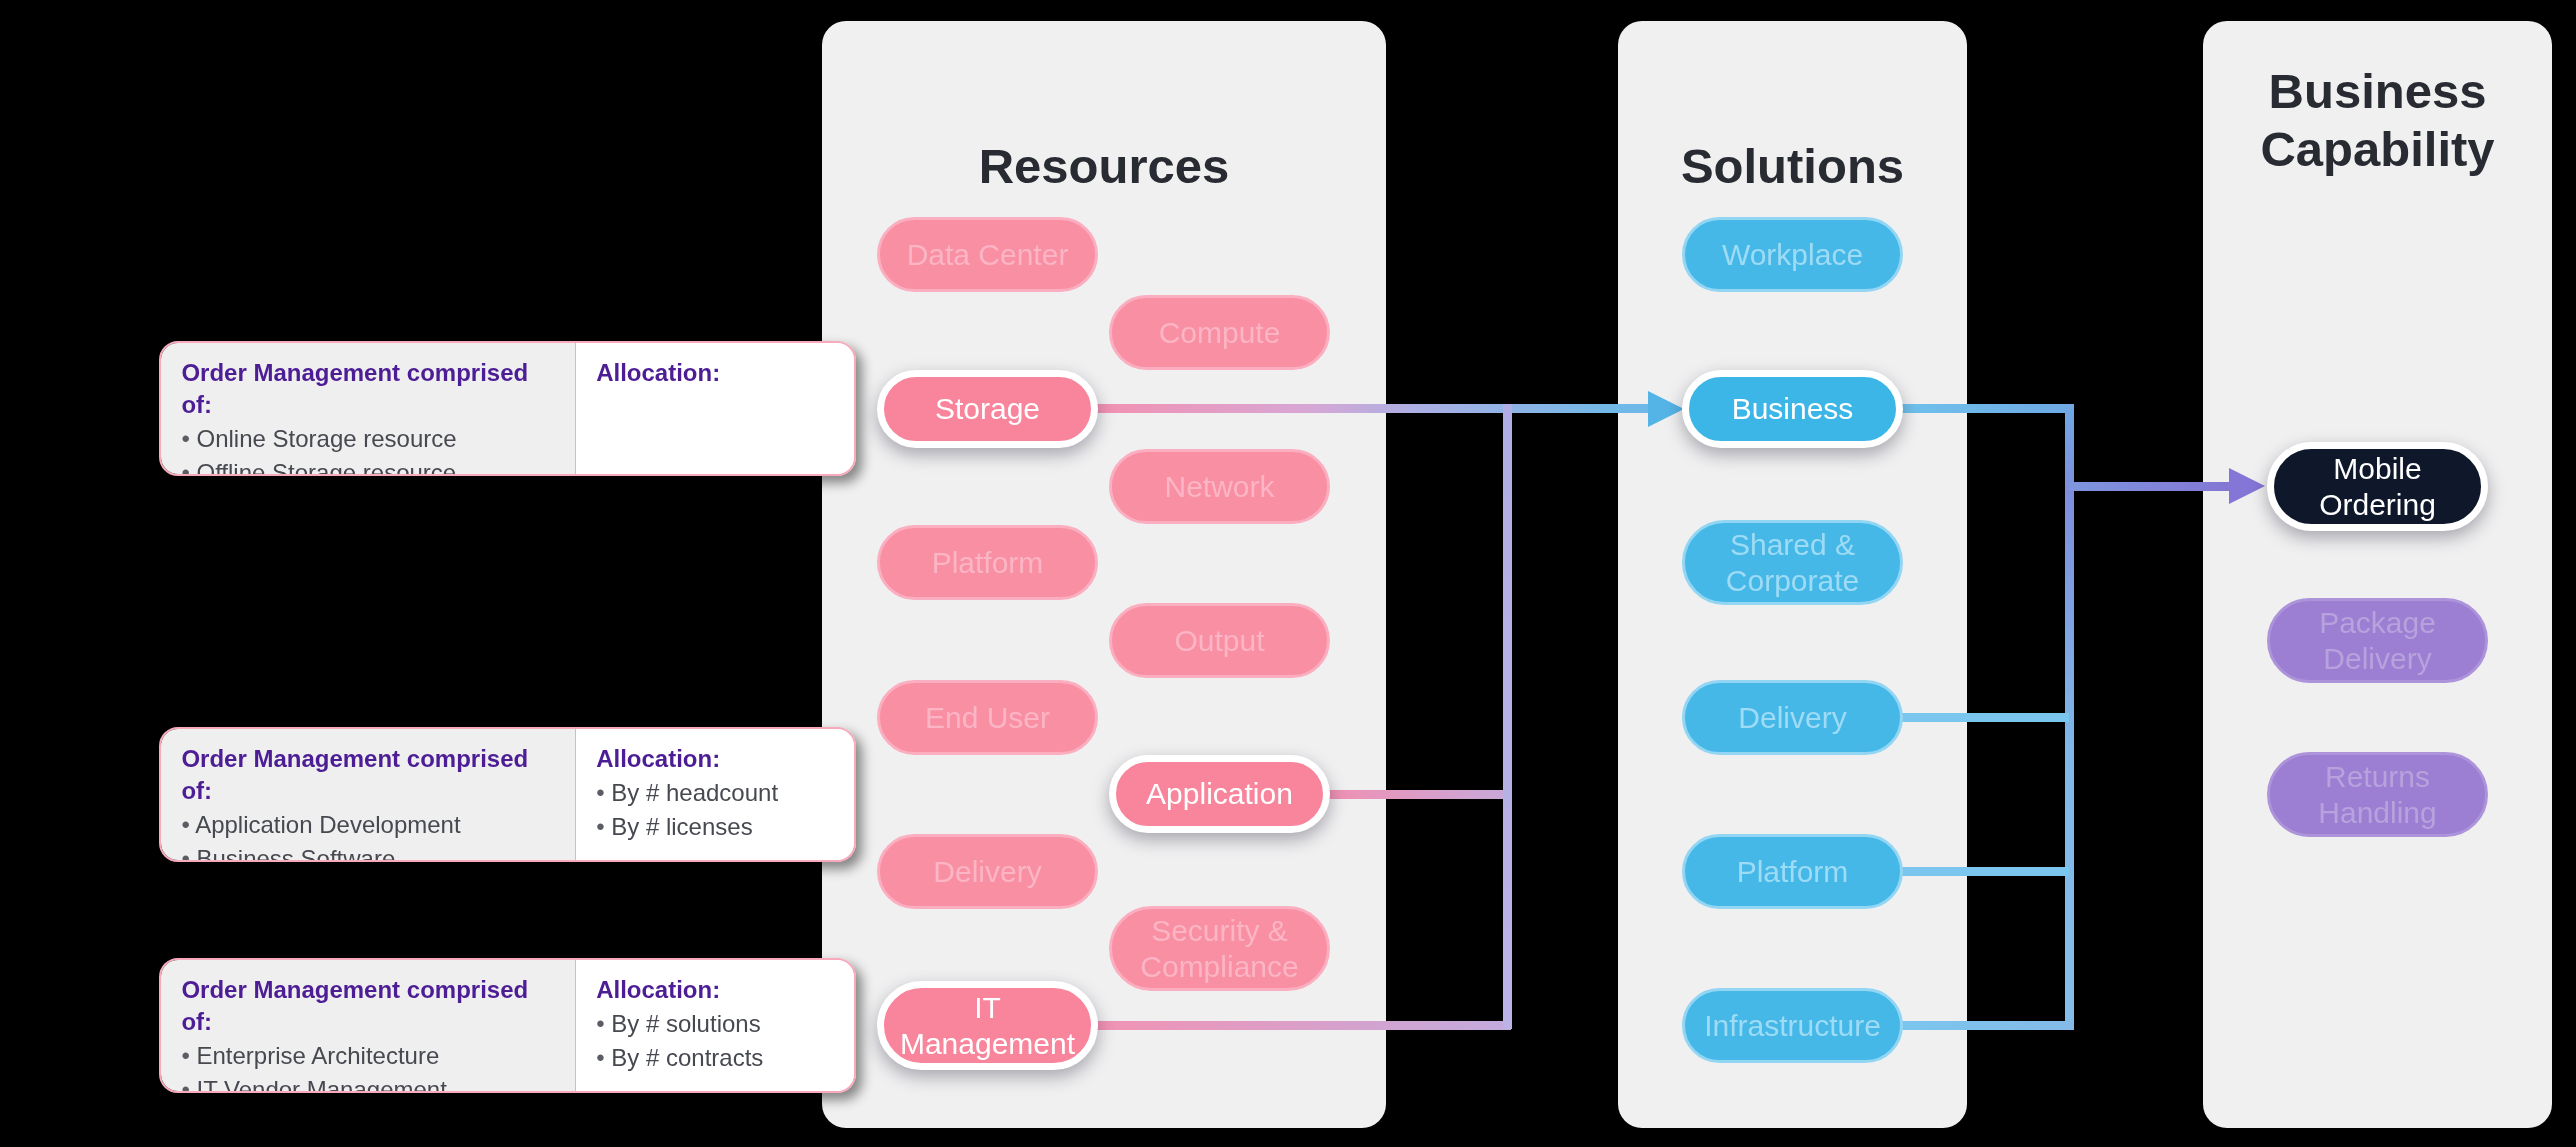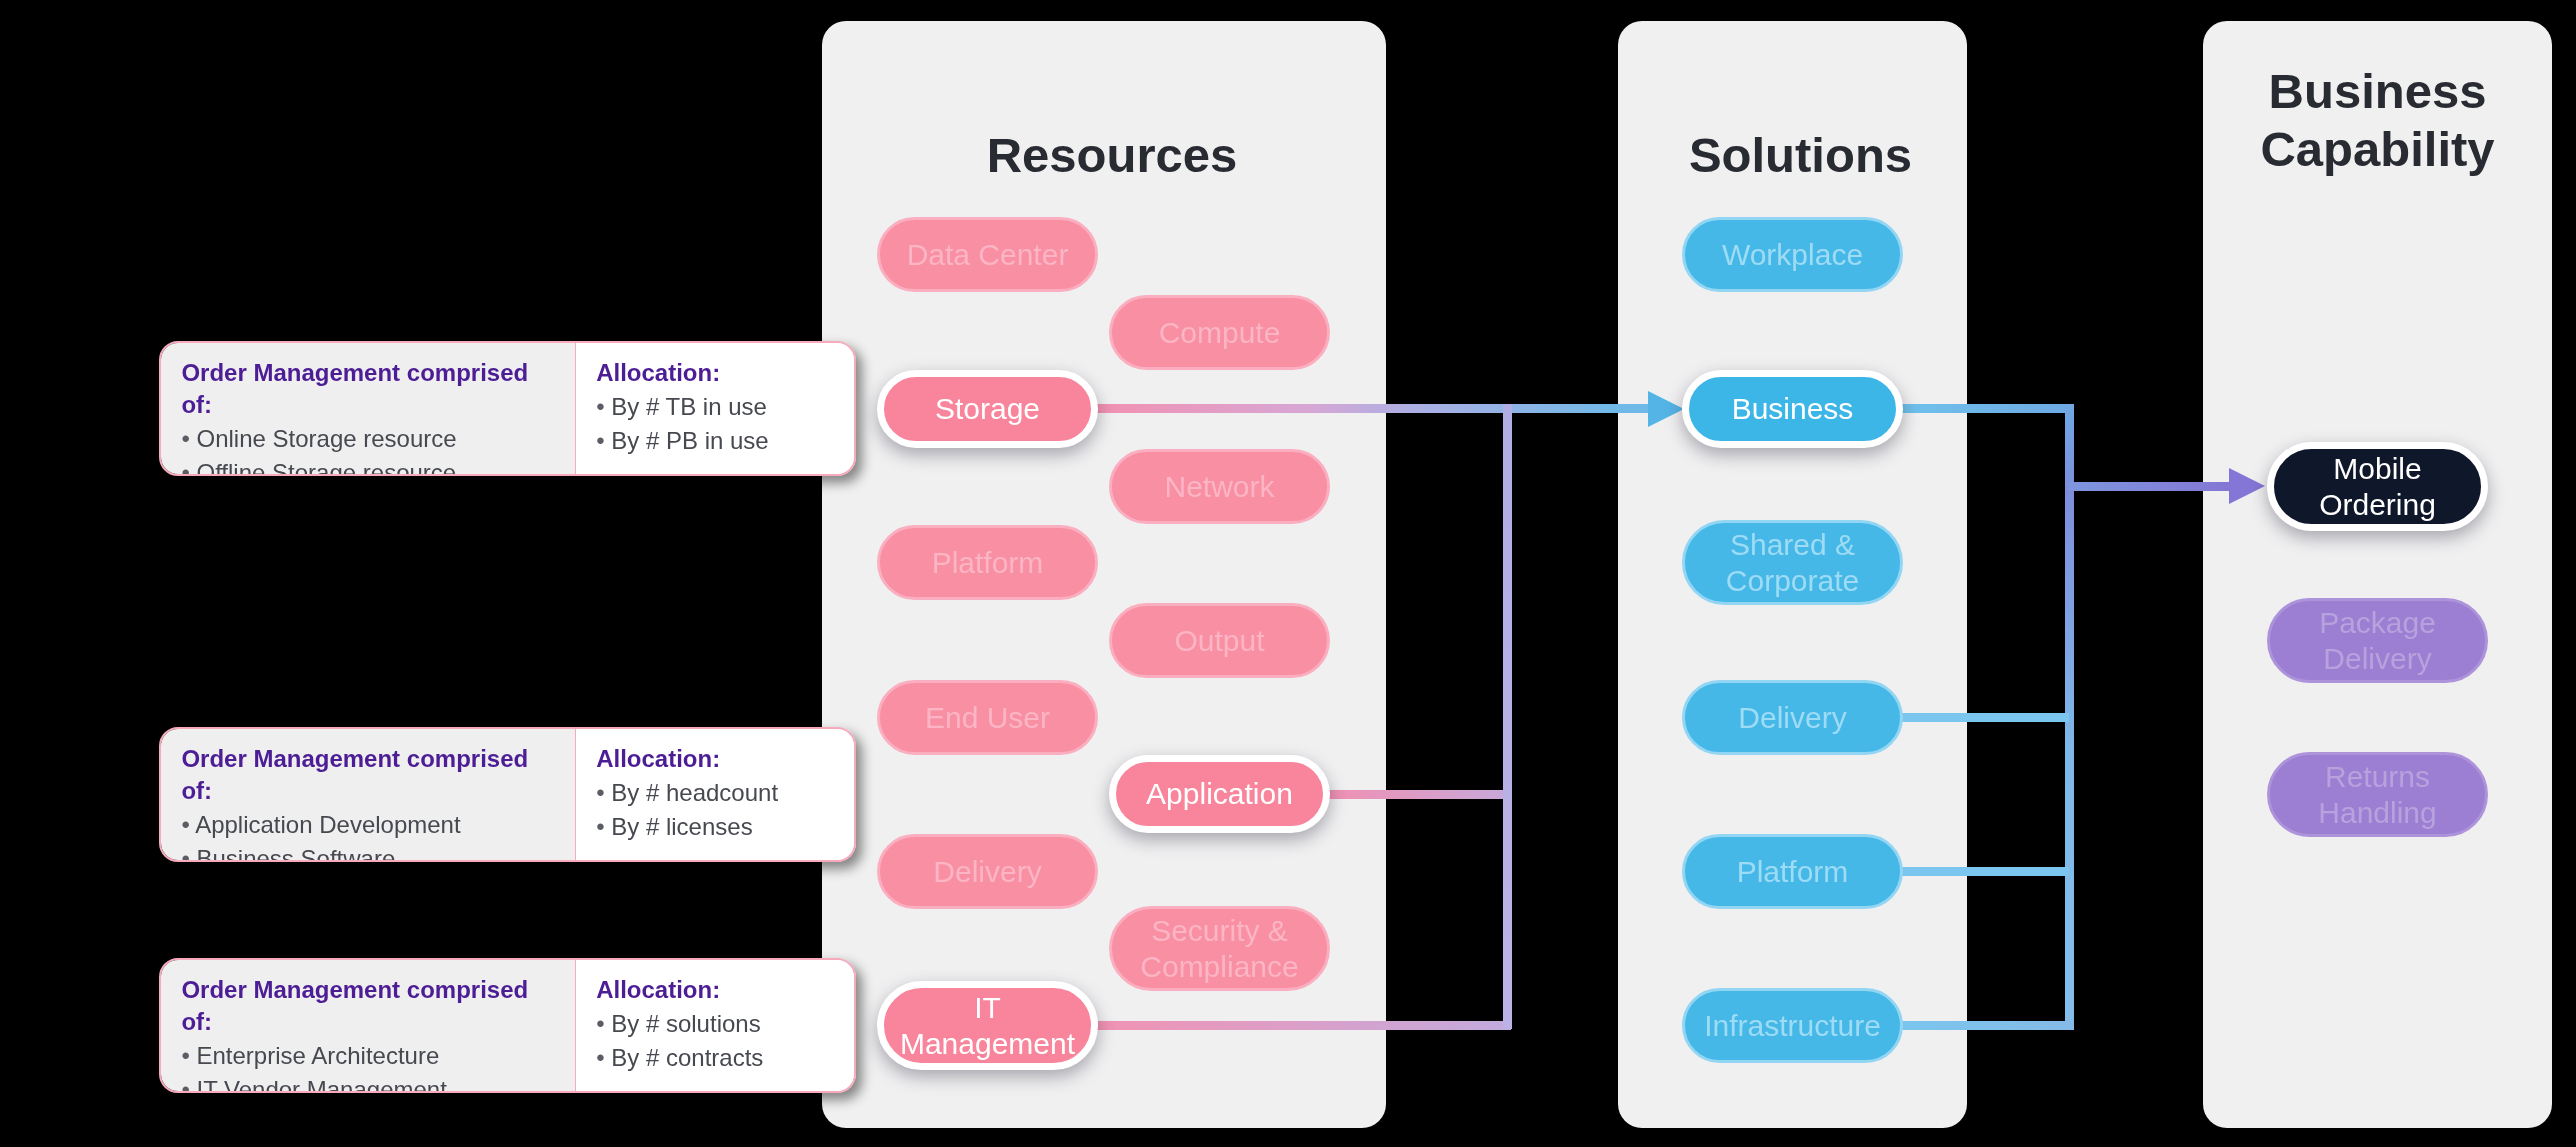--- a/index.html
+++ b/index.html
@@ -6,21 +6,21 @@
   #canvas{position:relative;width:2576px;height:1148px;background:#000;overflow:hidden;
           font-family:"Liberation Sans", sans-serif;}
 
   
   .panel{position:absolute;top:21px;height:1107px;background:#F0F0F1;border-radius:24px;}
   #panel-resources{left:822px;width:564px;}
   #panel-solutions{left:1618px;width:349px;}
   #panel-capability{left:2203px;width:349px;}
   .panel-title{position:absolute;left:0;width:100%;text-align:center;font-size:49px;line-height:58px;
                font-weight:700;color:#282B31;}
-  #panel-resources .panel-title,#panel-solutions .panel-title{top:105px;padding-left:8px;}
+  #panel-resources .panel-title,#panel-solutions .panel-title{top:116px;}
   #panel-capability .panel-title{top:41px;padding:0 34px;box-sizing:border-box;}
 
   
   .line{position:absolute;}
   .h{height:8.5px;}
   .v{width:8.5px;}
   #ln-storage-business{left:1094px;top:404px;width:554px;
     background:linear-gradient(90deg,#F291B1 0%,#D8A6D4 38%,#ACAFE4 58%,#6FB9E8 95%);}
   #ar-business{left:1648px;top:391px;width:0;height:0;
     border-top:18px solid transparent;border-bottom:18px solid transparent;border-left:36px solid #55B4E6;}
@@ -187,24 +187,20 @@
   <div class="abox" id="abox-storage">
     <div class="acell left">
       <div class="atitle">Order Management comprised of:</div>
       <ul>
         <li>Online Storage resource</li>
         <li>Offline Storage resource</li>
       </ul>
     </div>
     <div class="acell right">
       <div class="atitle">Allocation:</div>
-      <ul>
-        <li>By # TB in use</li>
-        <li>By # PB in use</li>
-      </ul>
     </div>
   </div>
 
   <div class="abox" id="abox-application">
     <div class="acell left">
       <div class="atitle">Order Management comprised of:</div>
       <ul>
         <li>Application Development</li>
         <li>Business Software</li>
       </ul>

